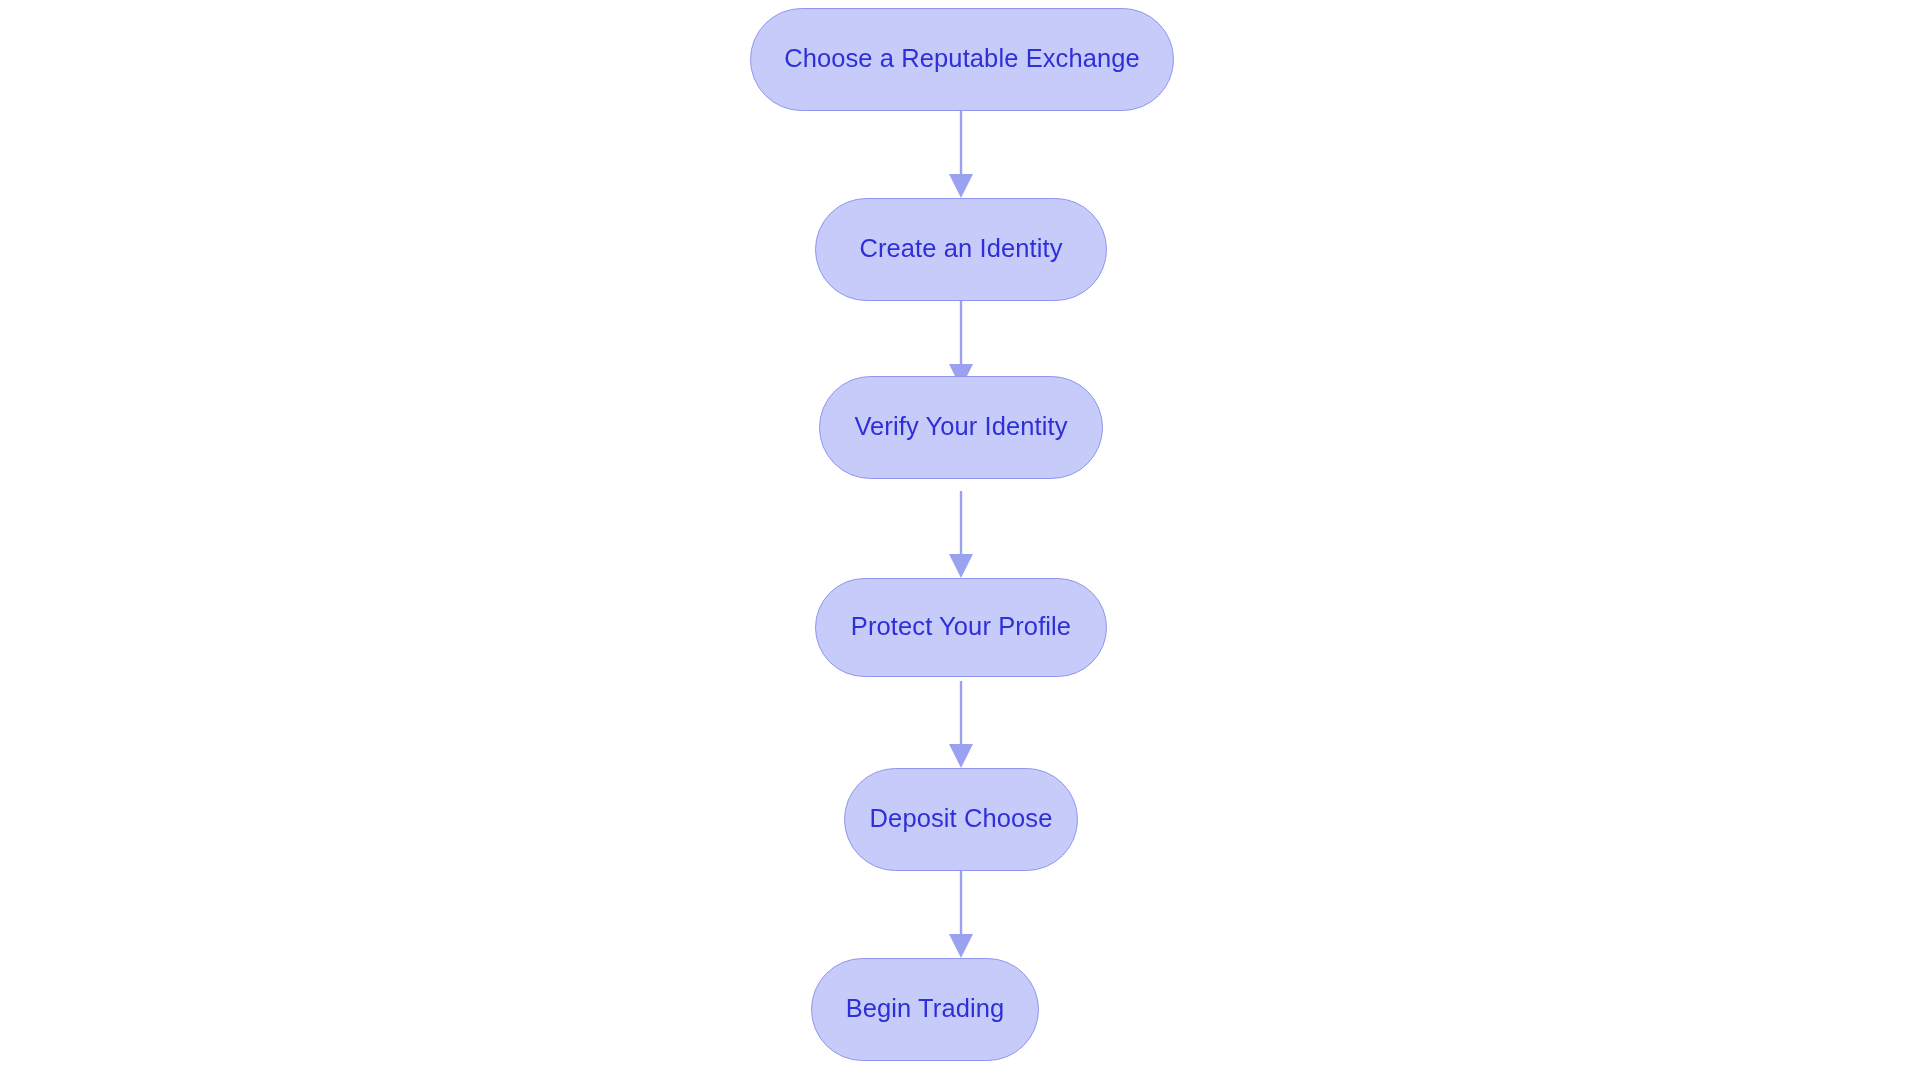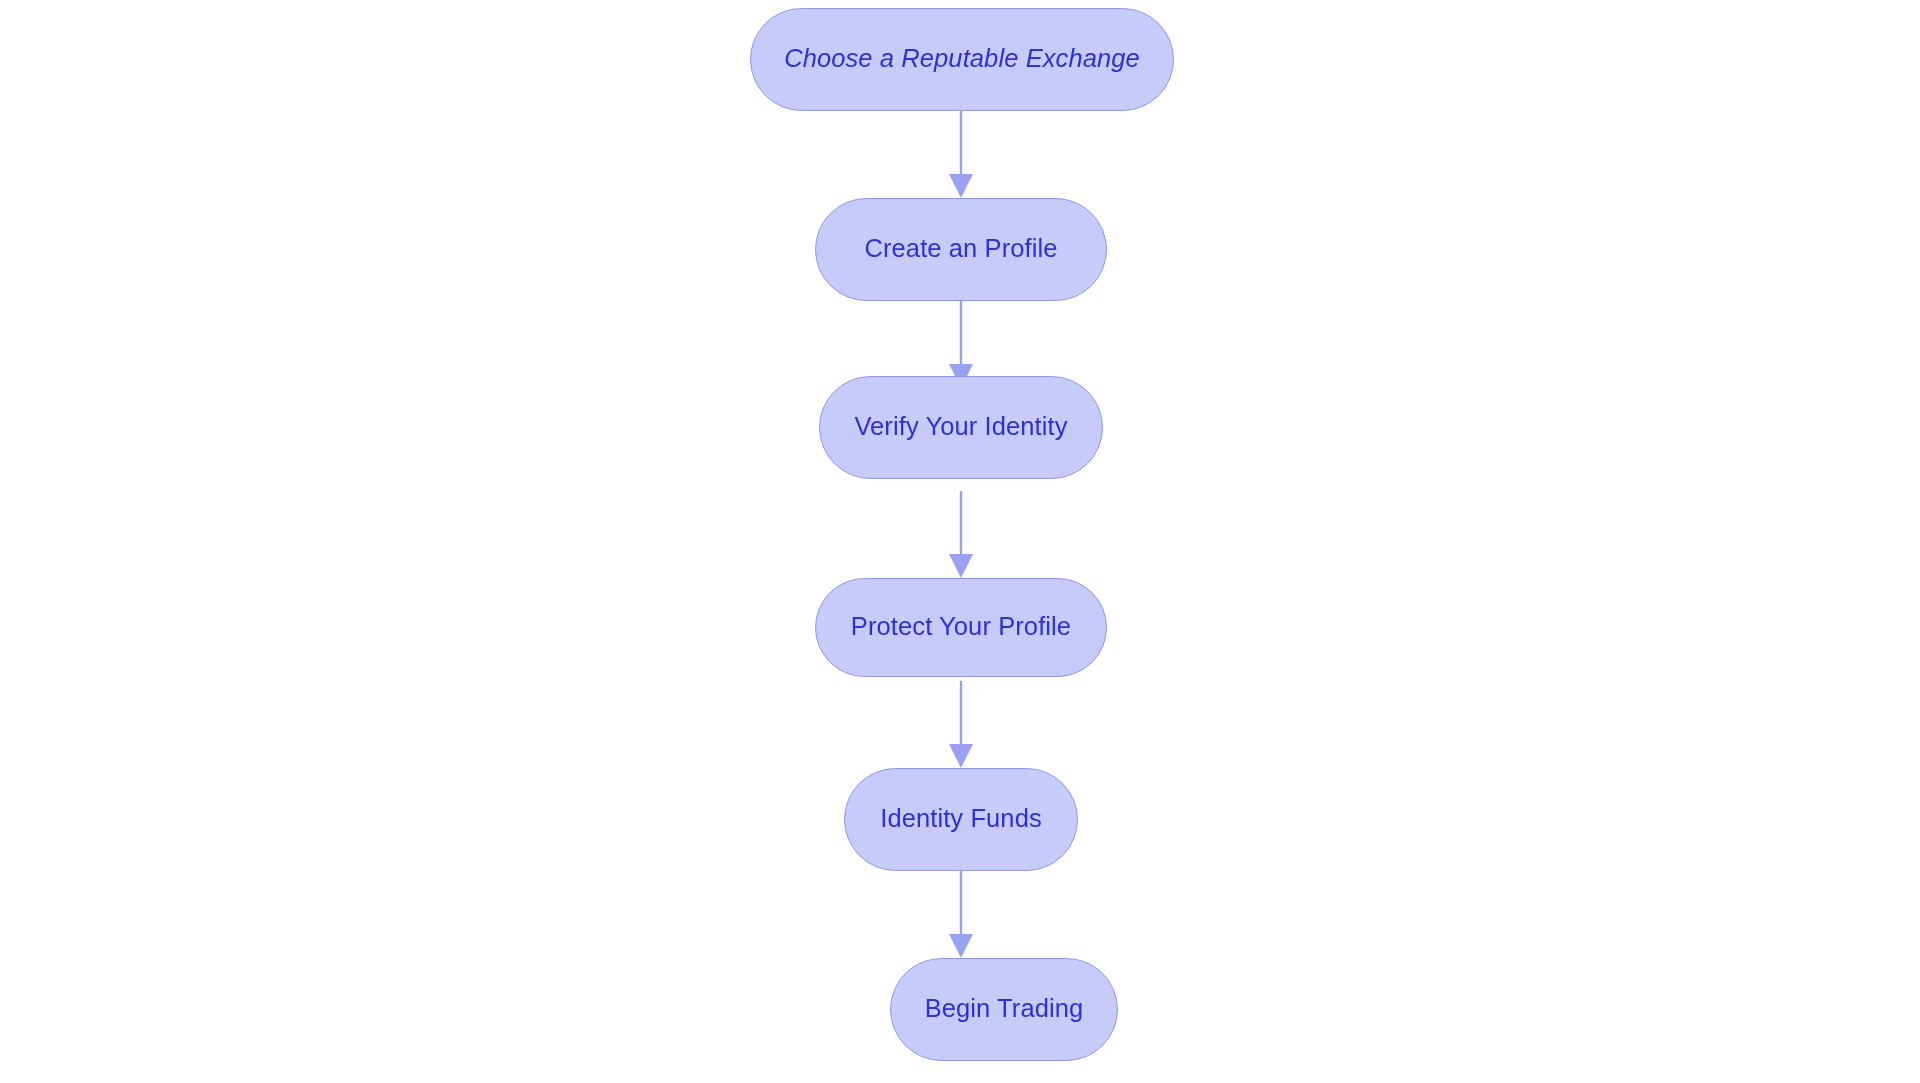--- a/index.html
+++ b/index.html
@@ -80,37 +80,37 @@
     <g>
       <line class="connector-line" x1="961" y1="681" x2="961" y2="752"></line>
       <polygon class="connector-head" points="961,768 949,744 973,744"></polygon>
     </g>
     <g>
       <line class="connector-line" x1="961" y1="871" x2="961" y2="942"></line>
       <polygon class="connector-head" points="961,958 949,934 973,934"></polygon>
     </g>
   </svg>
 
-  <div class="flow-node" style="left:750px; top:8px; width:424px; height:103px;font-style:italic;">
+  <div class="flow-node" style="left:750px; top:8px; width:424px; height:103px;">
     <span class="flow-node-label">Choose a Reputable Exchange</span>
   </div>
 
   <div class="flow-node" style="left:815px; top:198px; width:292px; height:103px;">
-    <span class="flow-node-label">Create an Profile</span>
+    <span class="flow-node-label">Create an Identity</span>
   </div>
 
   <div class="flow-node" style="left:819px; top:376px; width:284px; height:103px;">
     <span class="flow-node-label">Verify Your Identity</span>
   </div>
 
   <div class="flow-node" style="left:815px; top:578px; width:292px; height:99px;">
     <span class="flow-node-label">Protect Your Profile</span>
   </div>
 
   <div class="flow-node" style="left:844px; top:768px; width:234px; height:103px;">
-    <span class="flow-node-label">Identity Funds</span>
+    <span class="flow-node-label">Deposit Choose</span>
   </div>
 
-  <div class="flow-node" style="left:890px; top:958px; width:228px; height:103px;">
+  <div class="flow-node" style="left:811px; top:958px; width:228px; height:103px;">
     <span class="flow-node-label">Begin Trading</span>
   </div>
 
 </div>
 
 </body></html>

